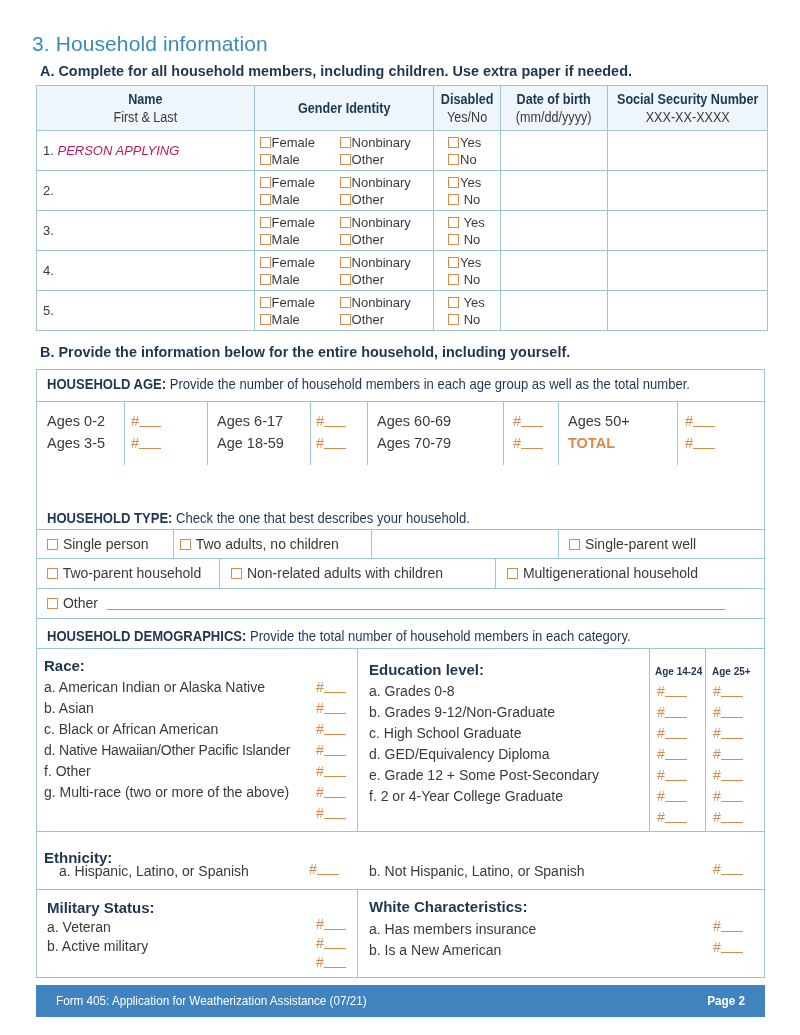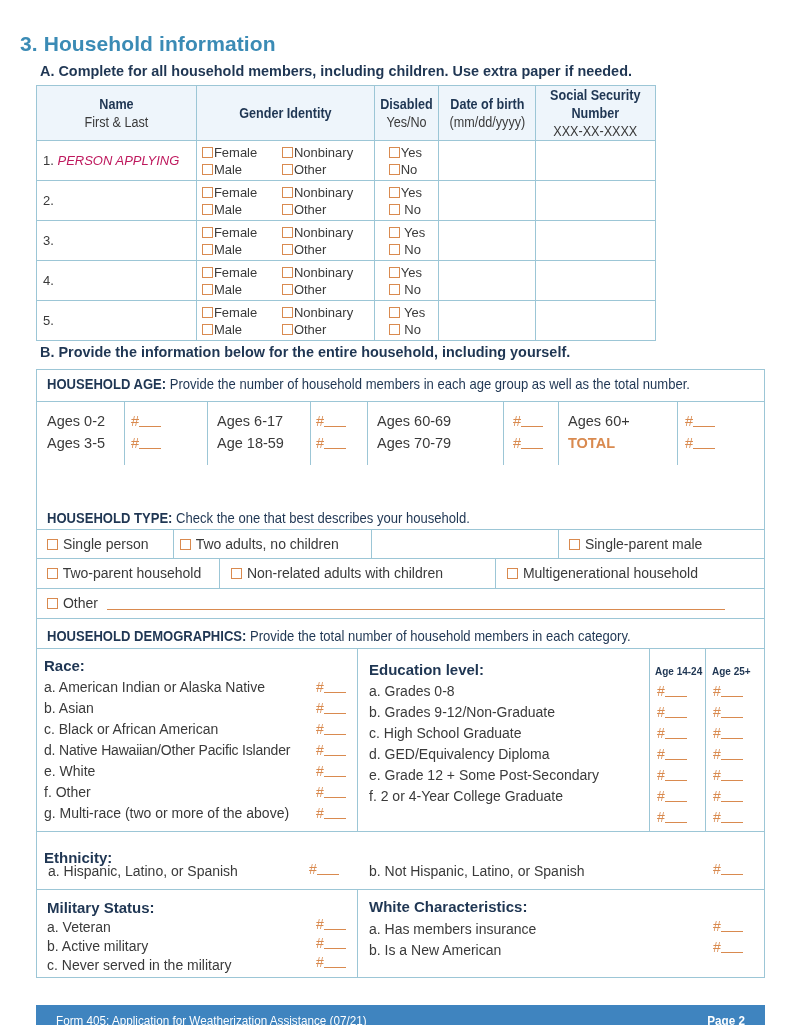--- a/index.html
+++ b/index.html
@@ -1,22 +1,22 @@
 <!DOCTYPE html>
 <html><head>
 <meta charset="utf-8">
 <style>
   * { box-sizing: border-box; margin: 0; padding: 0; }
   body { width: 800px; height: 1035px; background: #fff; font-family: "Liberation Sans", sans-serif; color: #3a3a3a; position: relative; overflow: hidden; }
   .cond { font-family: "Liberation Sans Narrow", "Liberation Sans", sans-serif; }
-  .title { position: absolute; left: 20px; top: 32px; font-size: 21px; font-weight: bold; color: #3b8bb5; letter-spacing: 0.1px; }
+  .title { position: absolute; left: 32px; top: 32px; font-size: 21px; font-weight: normal; color: #3b8bb5; letter-spacing: 0.1px; }
   .sub { position: absolute; left: 40px; top: 62px; font-size: 15.5px; font-weight: bold; color: #1f3653; transform: scaleX(0.93); transform-origin: left; white-space: nowrap; }
   .subB { top: 343px; }
   
-  table.members { position: absolute; left: 36px; top: 85px; width: 620px; border-collapse: collapse; font-size: 13px; }
+  table.members { position: absolute; left: 36px; top: 85px; width: 732px; border-collapse: collapse; font-size: 13px; }
   table.members th, table.members td { border: 1px solid #9cc6d6; }
   table.members th { background: #eef5fb; font-weight: normal; color: #1f3653; font-size: 14px; height: 45px; line-height: 18px; text-align: center; }
   table.members th .h1 { font-weight: bold; display: block; transform: scaleX(0.9); }
   table.members th .h2 { display: block; color: #3a3a3a; transform: scaleX(0.9); }
   table.members td { height: 40px; vertical-align: middle; }
   .num { padding-left: 6px; color: #3a3a3a; }
   .red { color: #be185d; font-style: italic; }
   .cbgrid { display: grid; grid-template-columns: 80px 90px; padding-left: 5px; line-height: 17px; }
   .cbcol { padding-left: 14px; line-height: 17px; }
   .cb { display: inline-block; width: 11px; height: 11px; border: 1.3px solid #d98a4f; vertical-align: -1px; margin-right: 1px; }
@@ -31,21 +31,21 @@
   .hash { color: #d98a4f; }
   .hash:after { content: ""; }
   .blank { display: inline-block; width: 22px; border-bottom: 1.3px solid #d98a4f; height: 13px; vertical-align: -1px; }
   .optional { position: absolute; left: 0; top: 95px; width: 100%; height: 36px; background: #fbe6dd; border-top: 2px solid #c23f46; border-bottom: 2px solid #c23f46; font-size: 14.5px; color: #b3303b; padding-left: 10px; line-height: 32px; white-space: nowrap; }
   .optional .inner { display: inline-block; transform: scaleX(0.9); transform-origin: left; }
   .typecell { position: absolute; font-size: 14px; color: #3a3a3a; white-space: nowrap; line-height: 28px; }
   .othline { position: absolute; left: 70px; top: 239px; width: 618px; border-top: 1px solid #d98a4f; }
   .demo { position: absolute; font-size: 14px; line-height: 21px; color: #3a3a3a; white-space: nowrap; }
   .dhead { font-size: 15px; font-weight: bold; color: #1f3653; position: absolute; white-space: nowrap; }
   .small { font-size: 10px; font-weight: bold; color: #1f3653; position: absolute; white-space: nowrap; }
-  .footer { position: absolute; left: 36px; top: 985px; width: 729px; height: 20px; background: #3f84bf; color: #fff; font-size: 13px; line-height: 32px; margin-top: 20px; }
+  .footer { position: absolute; left: 36px; top: 985px; width: 729px; height: 32px; background: #3f84bf; color: #fff; font-size: 13px; line-height: 32px; }
   .footer .l { position: absolute; left: 20px; transform: scaleX(0.9); transform-origin: left; white-space: nowrap; }
   .footer .r { position: absolute; right: 20px; font-weight: bold; transform: scaleX(0.9); transform-origin: right; }
 </style>
 </head>
 <body>
 
 <div class="title">3. Household information</div>
 <div class="sub cond">A. Complete for all household members, including children. Use extra paper if needed.</div>
 
 <table class="members">
@@ -213,37 +213,37 @@
   <div class="agecell cond" style="left:340px;top:40px">
       <div>Ages 60-69</div>
       <div>Ages 70-79</div>
     </div>
   <div class="agecell" style="left:476px;top:40px">
       <div><span class="hash">#</span><span class="blank"></span></div>
       <div><span class="hash">#</span><span class="blank"></span></div>
     </div>
 
   <div class="agecell cond" style="left:531px;top:40px">
-      <div>Ages 60+</div>
+      <div>Ages 50+</div>
       <div style="color:#d98a4f;font-weight:bold">TOTAL</div>
     </div>
   <div class="agecell" style="left:648px;top:40px">
       <div><span class="hash">#</span><span class="blank"></span></div>
       <div><span class="hash">#</span><span class="blank"></span></div>
     </div>
 
 
   <div class="rowhdr cond" style="top:140px"><span class="inner"><b>HOUSEHOLD TYPE:</b> <span>Check the one that best describes your household.</span></span></div>
   <div class="hline" style="top:159px"></div>
   <div class="vline" style="left:136px;top:159px;height:29px"></div>
   <div class="vline" style="left:334px;top:159px;height:29px"></div>
   <div class="vline" style="left:521px;top:159px;height:29px"></div>
   <div class="typecell cond" style="left:10px;top:160px"><span class="cb"></span> <span>Single person</span></div>
   <div class="typecell cond" style="left:143px;top:160px"><span class="cb"></span> <span>Two adults, no children</span></div>
-  <div class="typecell cond" style="left:532px;top:160px"><span class="cb"></span> <span>Single-parent male</span></div>
+  <div class="typecell cond" style="left:532px;top:160px"><span class="cb"></span> <span>Single-parent well</span></div>
   <div class="hline" style="top:188px"></div>
   <div class="vline" style="left:182px;top:188px;height:30px"></div>
   <div class="vline" style="left:458px;top:188px;height:30px"></div>
   <div class="typecell cond" style="left:10px;top:189px"><span class="cb"></span> <span>Two-parent household</span></div>
   <div class="typecell cond" style="left:194px;top:189px"><span class="cb"></span> <span>Non-related adults with children</span></div>
   <div class="typecell cond" style="left:470px;top:189px"><span class="cb"></span> <span>Multigenerational household</span></div>
   <div class="hline" style="top:218px"></div>
   <div class="typecell cond" style="left:10px;top:219px"><span class="cb"></span> <span>Other</span></div>
   <div class="othline"></div>
   <div class="hline" style="top:248px"></div>
@@ -253,21 +253,20 @@
   <div class="vline" style="left:320px;top:278px;height:183px"></div>
   <div class="vline" style="left:612px;top:278px;height:183px"></div>
   <div class="vline" style="left:668px;top:278px;height:183px"></div>
 
   <div class="dhead" style="left:7px;top:287px">Race:</div>
   <div class="demo" style="left:7px;top:307px">
     <div>a. American Indian or Alaska Native</div>
     <div>b. Asian</div>
     <div>c. Black or African American</div>
     <div style="letter-spacing:-0.2px">d. Native Hawaiian/Other Pacific Islander</div>
-    <div>e. White</div>
     <div>f. Other</div>
     <div>g. Multi-race (two or more of the above)</div>
   </div>
   <div class="demo" style="left:279px;top:307px">
     <div><span class="hash">#</span><span class="blank"></span></div>
     <div><span class="hash">#</span><span class="blank"></span></div>
     <div><span class="hash">#</span><span class="blank"></span></div>
     <div><span class="hash">#</span><span class="blank"></span></div>
     <div><span class="hash">#</span><span class="blank"></span></div>
     <div><span class="hash">#</span><span class="blank"></span></div>
@@ -299,32 +298,31 @@
     <div><span class="hash">#</span><span class="blank"></span></div>
     <div><span class="hash">#</span><span class="blank"></span></div>
     <div><span class="hash">#</span><span class="blank"></span></div>
     <div><span class="hash">#</span><span class="blank"></span></div>
     <div><span class="hash">#</span><span class="blank"></span></div>
     <div><span class="hash">#</span><span class="blank"></span></div>
   </div>
 
   <div class="hline" style="top:461px"></div>
   <div class="dhead cond" style="left:7px;top:479px">Ethnicity:</div>
-  <div class="demo cond" style="left:11px;top:491px">a. Hispanic, Latino, or Spanish</div>
+  <div class="demo cond" style="left:22px;top:491px">a. Hispanic, Latino, or Spanish</div>
   <div class="demo" style="left:272px;top:489px"><span class="hash">#</span><span class="blank"></span></div>
   <div class="demo cond" style="left:332px;top:491px">b. Not Hispanic, Latino, or Spanish</div>
   <div class="demo" style="left:676px;top:489px"><span class="hash">#</span><span class="blank"></span></div>
 
   <div class="hline" style="top:519px"></div>
   <div class="vline" style="left:320px;top:519px;height:89px"></div>
   <div class="dhead cond" style="left:10px;top:529px">Military Status:</div>
   <div class="demo cond" style="left:10px;top:548px;line-height:19px">
     <div>a. Veteran</div>
     <div>b. Active military</div>
-    <div>c. Never served in the military</div>
   </div>
   <div class="demo" style="left:279px;top:545px;line-height:19px">
     <div><span class="hash">#</span><span class="blank"></span></div>
     <div><span class="hash">#</span><span class="blank"></span></div>
     <div><span class="hash">#</span><span class="blank"></span></div>
   </div>
   <div class="dhead cond" style="left:332px;top:528px">White Characteristics:</div>
   <div class="demo cond" style="left:332px;top:549px">
     <div>a. Has members insurance</div>
     <div>b. Is a New American</div>

